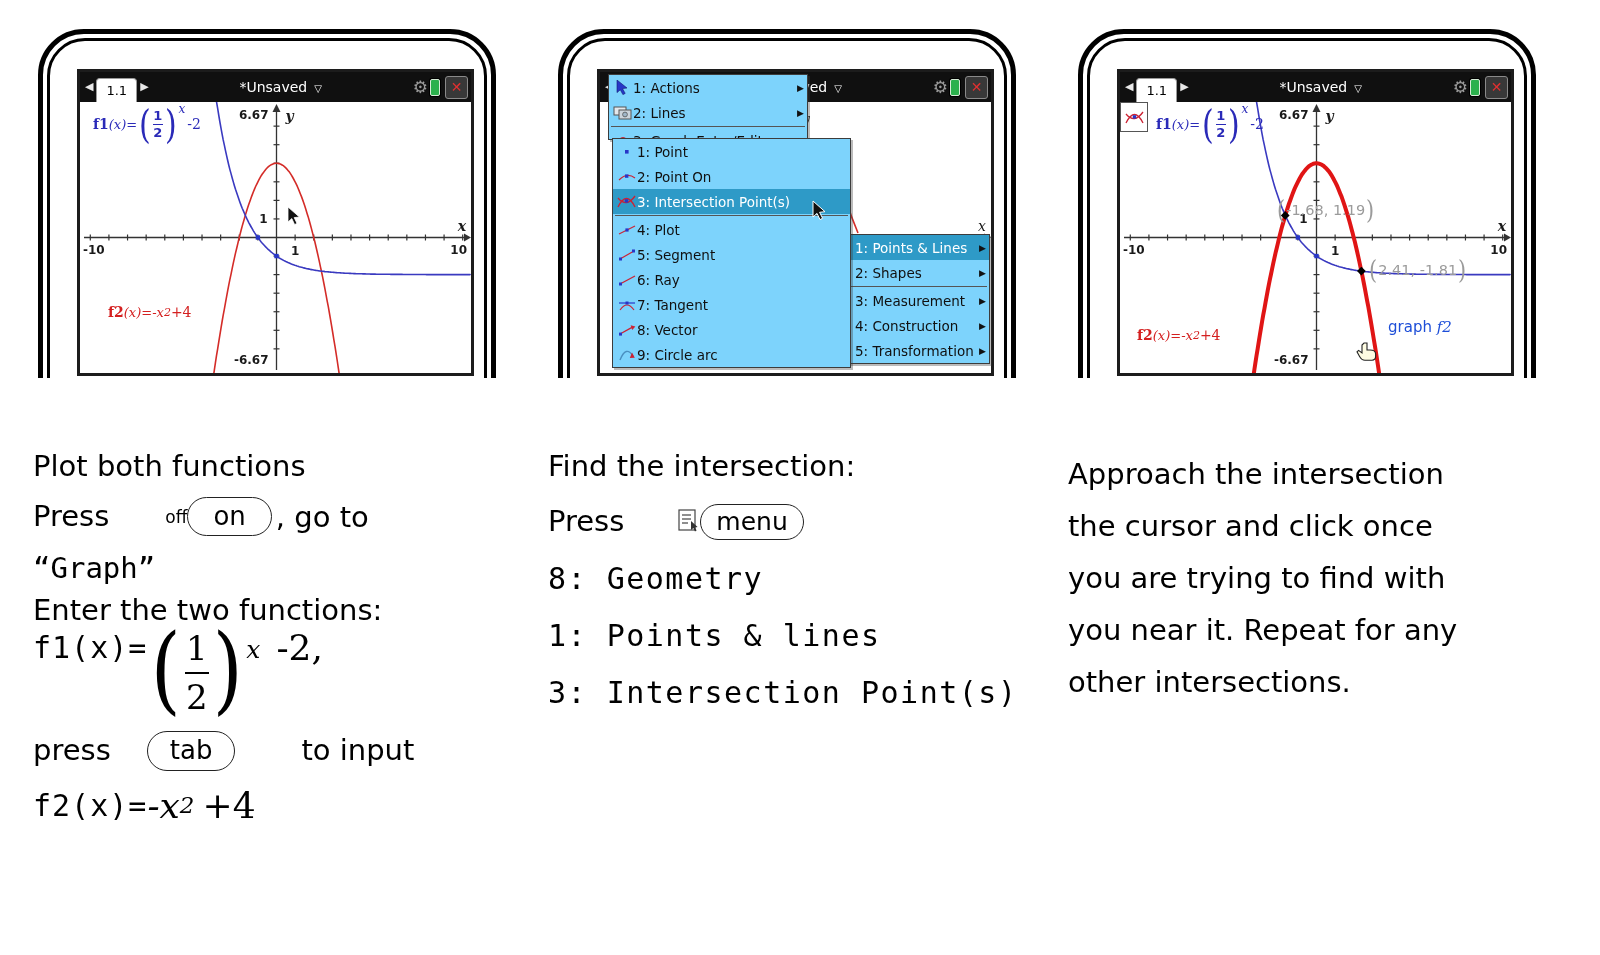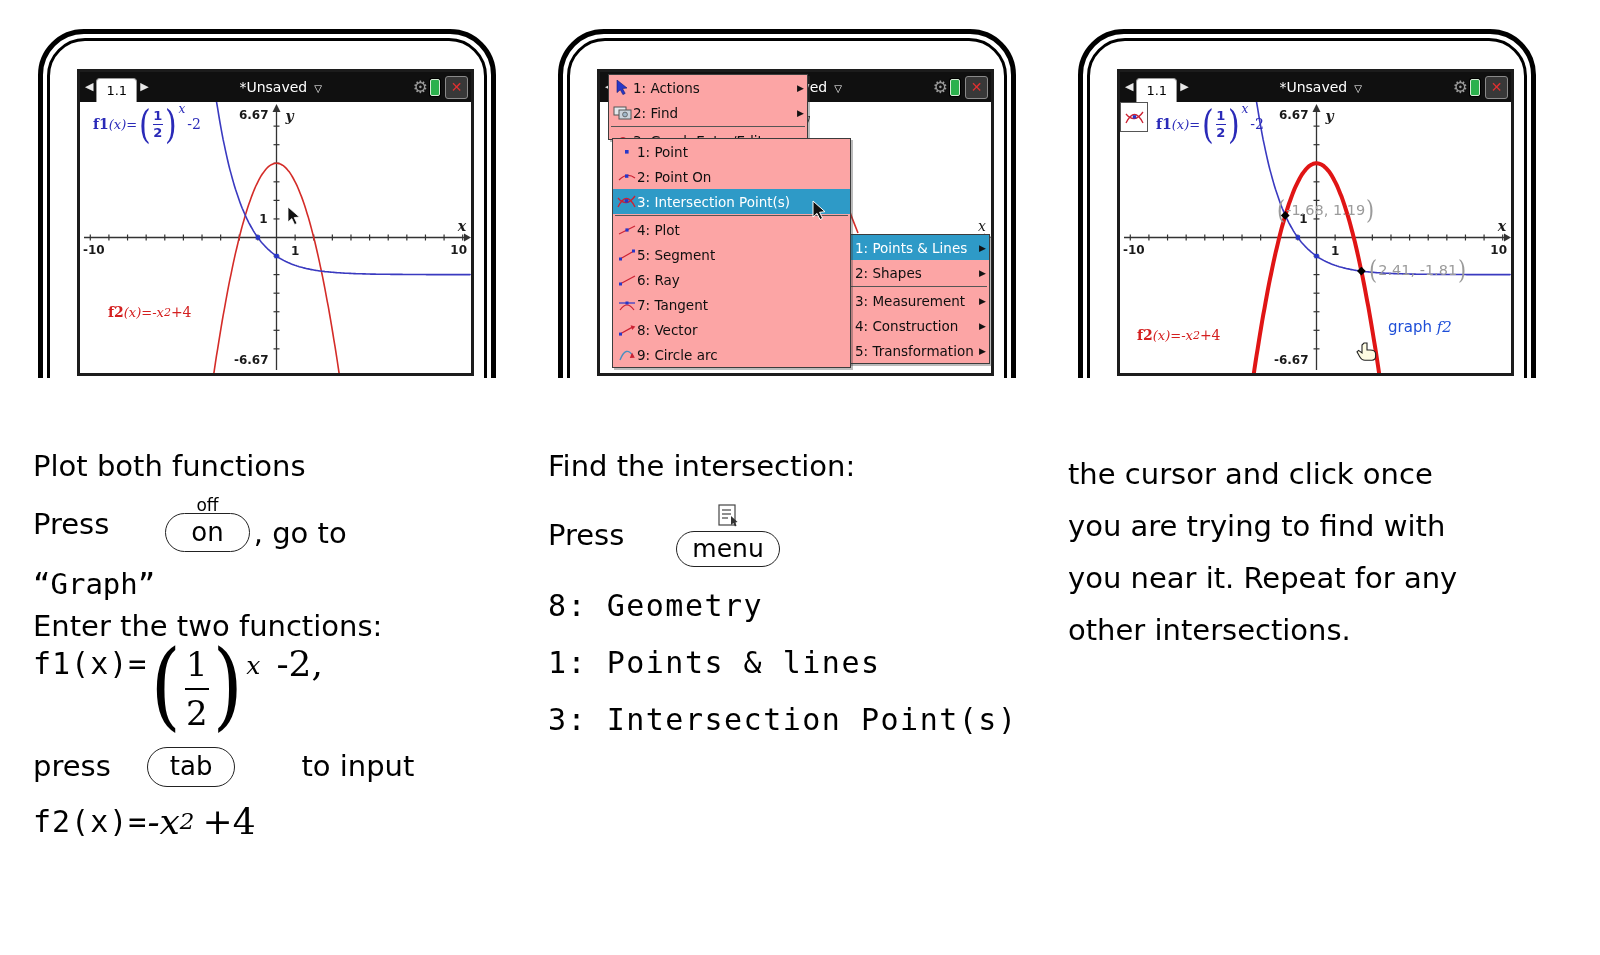--- a/index.html
+++ b/index.html
@@ -44,21 +44,21 @@
              transform:scaleX(0.75);}
   .gfx .frac{display:inline-flex;flex-direction:column;align-items:center;font-size:13px;
              font-weight:bold;line-height:1.05;}
   .gfx .frac .fbar{width:10px;border-top:1.6px solid currentColor;margin:1px 0;}
   .gfx .fexp{font-style:italic;font-family:"DejaVu Serif",serif;font-size:12px;
              align-self:flex-start;margin-top:-4px;}
   .gfx .ftail{font-size:14px;font-family:"DejaVu Serif",serif;margin-left:2px;}
   .gfx sup{font-family:"DejaVu Serif",serif;font-style:italic;font-size:11px;}
 
   
-  .menu{position:absolute;background:#fca5a5;border:1px solid #3c3c3c;
+  .menu{position:absolute;background:#7dd3fc;border:1px solid #3c3c3c;
         box-shadow:2px 2px 0 rgba(60,60,60,0.35);}
   .menu-item{display:flex;align-items:center;height:25px;font-size:13.5px;color:#101010;
              padding:0 3px;white-space:nowrap;}
   .menu-item .mi-icon{flex:0 0 21px;display:flex;justify-content:center;align-items:center;}
   .menu-item .mi-label{flex:1;overflow:hidden;}
   .menu-item .mi-arrow{flex:0 0 10px;font-size:9px;color:#111;text-align:right;}
   .menu-item.hl{color:#fff;}
   .menu-sep{border-top:1px solid #555;margin:1px 2px;}
   .menu-clip{height:11px;overflow:hidden;}
 
@@ -70,21 +70,21 @@
   .coord-label{position:absolute;display:flex;align-items:center;color:#9b9b9b;
                font-size:14.5px;white-space:nowrap;z-index:4;}
   .coord-label .cp{font-size:26px;font-weight:200;font-family:"DejaVu Serif",serif;
                    transform:scaleX(0.8);line-height:0.8;}
   .glabel{position:absolute;font-size:15px;color:#1d4ed8;z-index:4;}
   .glabel i{font-family:"DejaVu Serif",serif;}
 
   
   .col{position:absolute;top:448px;font-size:29px;line-height:37px;color:#000;}
   .row{display:flex;align-items:center;}
-  .keywrap{display:inline-flex;flex-direction:column;align-items:center;}
+  .keywrap{display:inline-flex;flex-direction:row;align-items:center;}
   .keytop{font-size:17px;line-height:1;margin-bottom:-1px;}
   .key{border:1.7px solid #222;border-radius:32px;font-size:26px;padding:3px 25px;
        background:#fff;line-height:1.2;}
   .mono{font-family:"DejaVu Sans Mono",monospace;}
   .bigmath{display:flex;align-items:flex-start;font-family:"DejaVu Serif",serif;}
   .bigmath .lhs{font-family:"DejaVu Sans Mono",monospace;font-size:30px;letter-spacing:1px;}
   .bigmath .paren{font-size:96px;font-weight:200;line-height:0.85;transform:scaleX(0.8);}
   .bigmath .frac{display:inline-flex;flex-direction:column;align-items:center;font-size:34px;line-height:1.15;}
   .bigmath .frac .fbar{width:24px;border-top:2.6px solid #000;margin:4px 0;}
   .bigmath .fexp{font-style:italic;font-size:25px;align-self:flex-start;margin-top:2px;}
@@ -241,21 +241,21 @@
                 <span class="mi-arrow">▶</span>
               </div>
               <div class="menu-item">
                 <span class="mi-icon">
                   <svg width="19" height="14">
                     <rect x="1" y="1" width="12" height="8" fill="#e4e8ec" stroke="#555"></rect>
                     <rect x="6" y="4" width="12" height="9" fill="#ccd4dc" stroke="#555"></rect>
                     <circle cx="12" cy="8.5" r="2.4" fill="#9fb6c8" stroke="#555" stroke-width="0.8"></circle>
                   </svg>
                 </span>
-                <span class="mi-label">2: Find</span>
+                <span class="mi-label">2: Lines</span>
                 <span class="mi-arrow">▶</span>
               </div>
               <div class="menu-sep"></div>
               <div class="menu-clip">
                 <div class="menu-item">
                   <span class="mi-icon">
                     <svg width="16" height="10">
                       <path d="M1,9 Q8,-6 15,9" fill="none" stroke="#c23" stroke-width="1.2"></path>
                     </svg>
                   </span>
@@ -559,20 +559,21 @@
     </div>
     <div>
         <div class="mono" style="margin-top: 20px; font-size: 30px; letter-spacing: 1.5px;">8: Geometry</div>
         <div class="mono" style="margin-top: 20px; font-size: 30px; letter-spacing: 1.5px;">1: Points &amp; lines</div>
         <div class="mono" style="margin-top: 20px; font-size: 30px; letter-spacing: 1.5px;">3: Intersection Point(s)</div>
       </div>
   </div>
 
   <div class="col" style="left:1068px;width:460px;line-height:52px">
     <div>
+        <div class="" style="">Approach the intersection</div>
         <div class="" style="">the cursor and click once</div>
         <div class="" style="">you are trying to find with</div>
         <div class="" style="">you near it.  Repeat for any</div>
         <div class="" style="">other intersections.</div>
       </div>
   </div>
 
 </div>
 
 </body></html>

